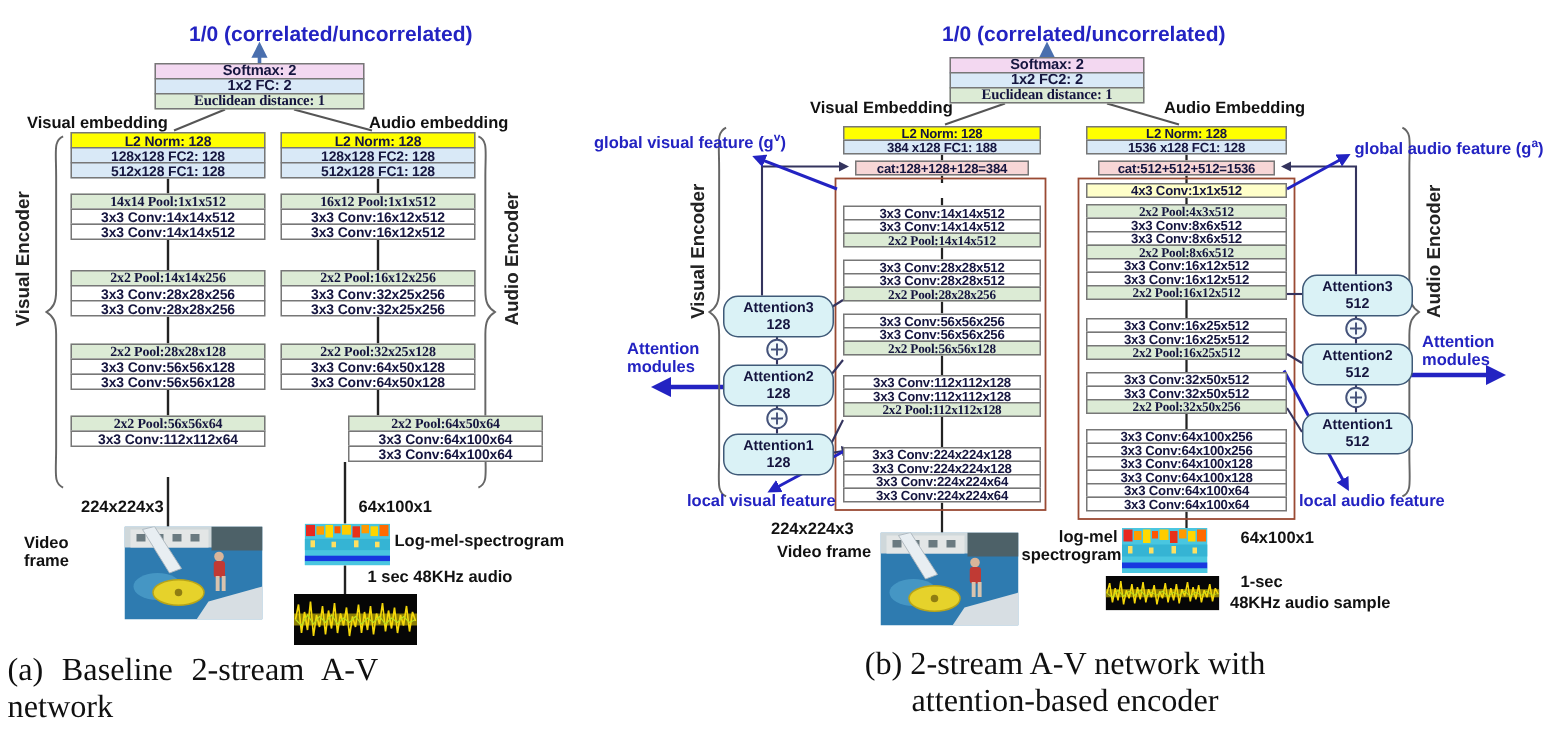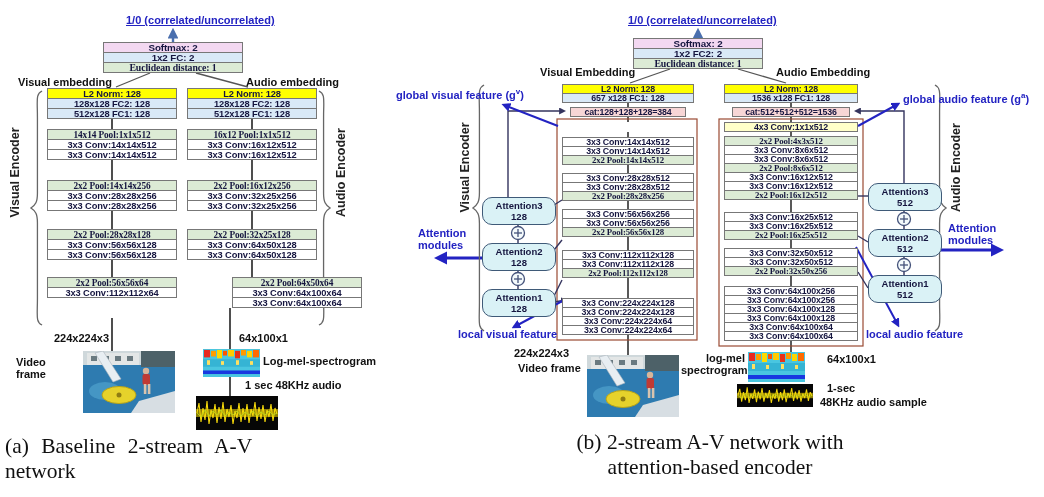--- a/index.html
+++ b/index.html
@@ -16,21 +16,21 @@
   .pb .row.tall,.pa .row.tall{height:21px;line-height:10px;}
   .row.y{background:var(--yellow);}
   .row.b{background:var(--light_blue);}
   .row.g{background:var(--light_green);font-family:Liberation Serif, serif;}
   .row.w{background:#fff;}
   .row.k{background:var(--head_pink);}
   .row.p{background:var(--cat_pink);}
   .row.c{background:var(--pale_yellow);}
   .lbl{position:absolute;z-index:3;white-space:nowrap;}
   .blue{color:var(--blue_label);font-weight:bold;font-size:11px;}
-  .blue.big{font-size:11px;text-decoration:underline;}
+  .blue.big{font-size:14px;}
   .blk{color:#111;font-weight:bold;font-size:11px;}
   .enc{position:absolute;z-index:3;font-weight:bold;font-size:12.5px;color:#222;
        transform:rotate(-90deg);transform-origin:0 0;text-align:center;white-space:nowrap;}
   .att{position:absolute;z-index:2;width:72px;height:26px;border:1.6px solid var(--attention_border);
        border-radius:10px;background:var(--attention_fill);display:flex;flex-direction:column;
        align-items:center;justify-content:center;font-weight:bold;font-size:9.5px;
        line-height:11px;color:var(--navy_text);}
   .img{position:absolute;z-index:2;line-height:0;}
   .cap{position:absolute;z-index:3;font-family:"Liberation Serif",serif;font-size:21.5px;color:#101010;}
   .cap .ws{word-spacing:7px;}
@@ -314,21 +314,21 @@
 
   <div class="lbl blue" style="left:396px;top:87px;">
     <span>global visual feature (g</span><sup>v</sup><span>)</span>
   </div>
   <div class="lbl blue" style="left:903px;top:91px;">
     <span>global audio feature (g</span><sup>a</sup><span>)</span>
   </div>
 
   <div class="grp pb" style="left:562px;top:84px;width:132px;">
       <div class="row y">L2 Norm: 128</div>
-      <div class="row b">657 x128 FC1: 128</div>
+      <div class="row b">384 x128 FC1: 188</div>
     </div>
   <div class="grp pb" style="left:570px;top:107px;width:116px;">
       <div class="row p">cat:128+128+128=384</div>
     </div>
   <div class="grp pb" style="left:562px;top:122px;width:132px;margin-top:27px;">
       <div class="row c">14x14 Conv:1x1x128</div>
     </div>
   <div class="grp pb" style="left:562px;top:137px;width:132px;">
       <div class="row w">3x3 Conv:14x14x512</div>
       <div class="row w">3x3 Conv:14x14x512</div>

